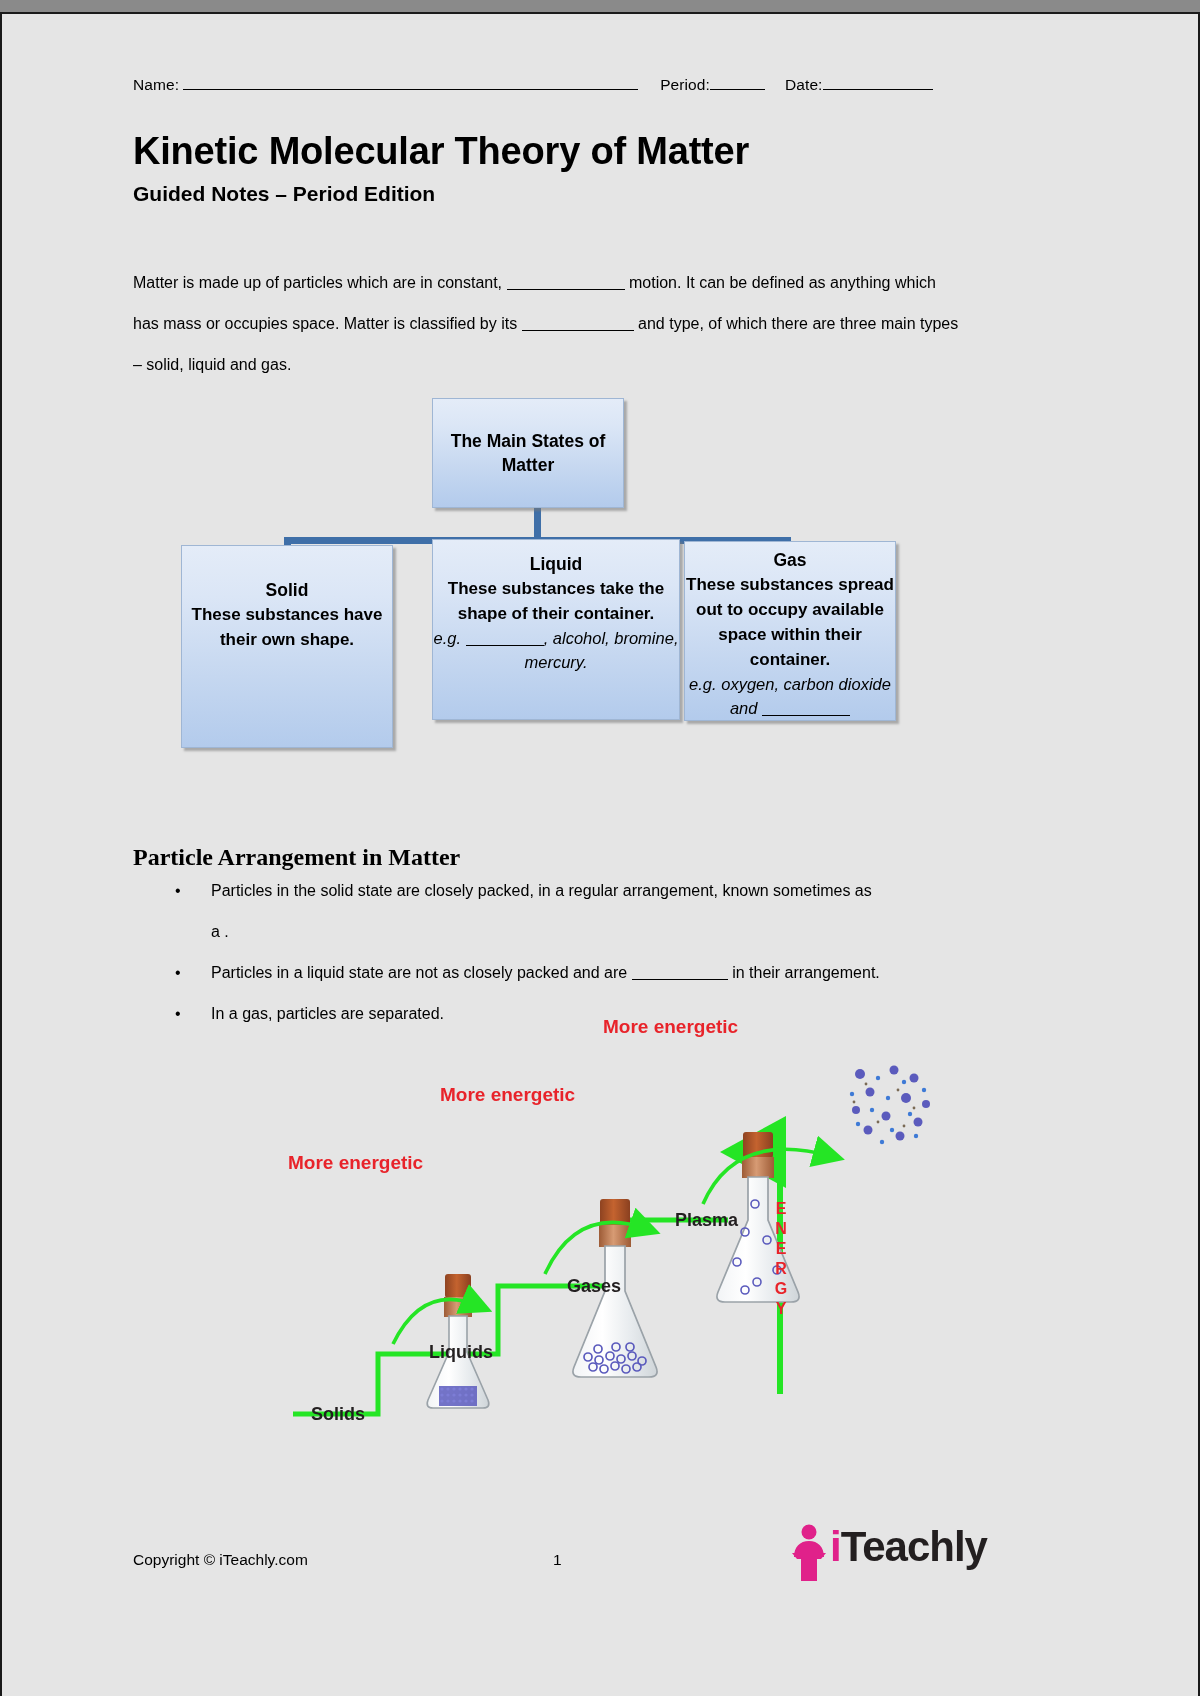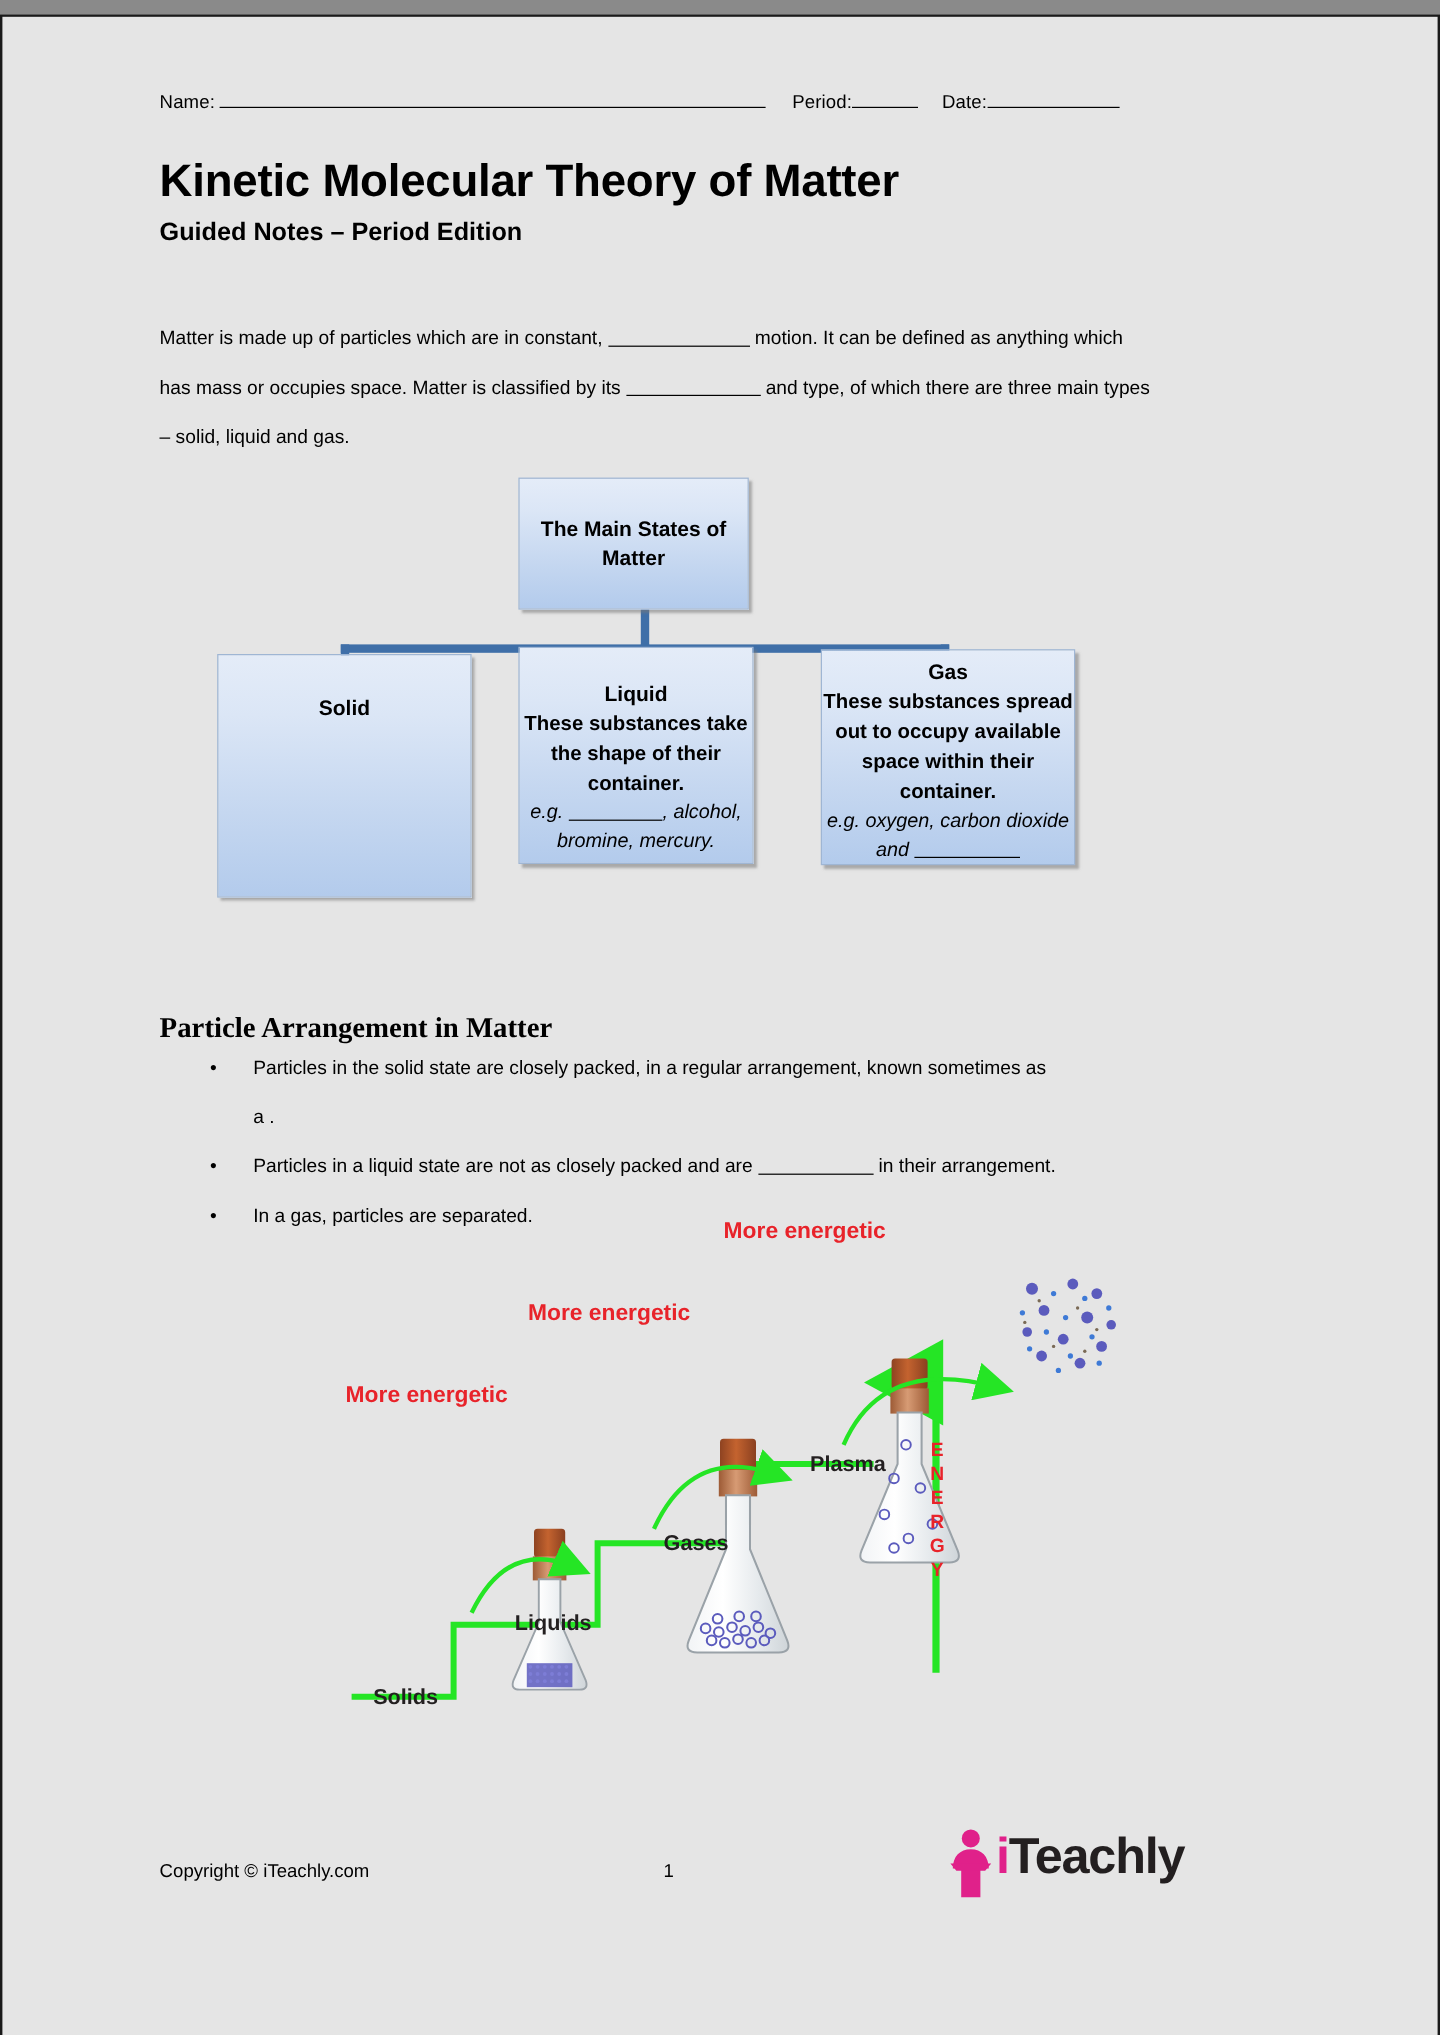--- a/index.html
+++ b/index.html
@@ -59,21 +59,21 @@
     box-shadow:3px 3px 2px rgba(120,120,120,.55);
     text-align:center;color:#000;
   }
   .cbox .hd{font-weight:700;font-size:17.5px;line-height:24px;}
   .cbox .bd{font-weight:700;font-size:17px;line-height:25px;}
   .cbox .eg{font-style:italic;font-weight:400;font-size:16.5px;line-height:24px;}
   .cbox .ul{display:inline-block;border-bottom:1.2px solid #000;height:15px;vertical-align:-2px;}
 
   #box-top{left:299px;top:12px;width:192px;height:110px;padding-top:30px;}
   #box-solid{left:48px;top:159px;width:212px;height:203px;padding-top:32px;}
-  #box-liquid{left:299px;top:153px;width:196px;height:181px;padding-top:26px;}
+  #box-liquid{left:299px;top:153px;width:248px;height:181px;padding-top:12px;}
   #box-gas{left:551px;top:155px;width:212px;height:180px;padding-top:6px;}
 
   .conn{position:absolute;background:#3f6fa8;}
   #c-vert-top{left:401px;top:122px;width:7px;height:36px;}
   #c-horiz{left:151px;top:151px;width:507px;height:7px;}
   #c-v-solid{left:151px;top:151px;width:7px;height:16px;}
   #c-v-liq{left:401px;top:151px;width:7px;height:10px;}
   #c-v-gas{left:651px;top:151px;width:7px;height:12px;}
 
   
@@ -150,20 +150,21 @@
       <div class="conn" id="c-v-solid"></div>
       <div class="conn" id="c-v-liq"></div>
       <div class="conn" id="c-v-gas"></div>
 
       <div class="cbox" id="box-top">
         <div class="hd">The Main States of Matter</div>
       </div>
 
       <div class="cbox" id="box-solid">
         <div class="hd">Solid</div>
+        <div class="bd">These substances have their own shape.</div>
       </div>
 
       <div class="cbox" id="box-liquid">
         <div class="hd">Liquid</div>
         <div class="bd">These substances take the shape of their container.</div>
         <div class="eg">
           <span>e.g.</span>
           <span class="ul" style="width:78px"></span><span>, alcohol, bromine, mercury.</span>
         </div>
       </div>
@@ -350,21 +351,21 @@
       </svg>
 
       
       <div class="lbl-red" style="left:5px;top:128px;">More energetic</div>
       <div class="lbl-red" style="left:157px;top:60px;">More energetic</div>
       <div class="lbl-red" style="left:320px;top:-8px;">More energetic</div>
 
       
       <div class="lbl-blk" style="left:28px;top:380px;">Solids</div>
       <div class="lbl-blk" style="left:146px;top:318px;">Liquids</div>
-      <div class="lbl-blk" style="left:270px;top:252px;">Gases</div>
+      <div class="lbl-blk" style="left:284px;top:252px;">Gases</div>
       <div class="lbl-blk" style="left:392px;top:186px;">Plasma</div>
 
       
       <div class="energy-word">E<br>N<br>E<br>R<br>G<br>Y</div>
     </div>
 
     <div class="footer">
       <span class="copyright">Copyright © iTeachly.com</span>
       <span class="pagenum">1</span>
       <span class="logo">

